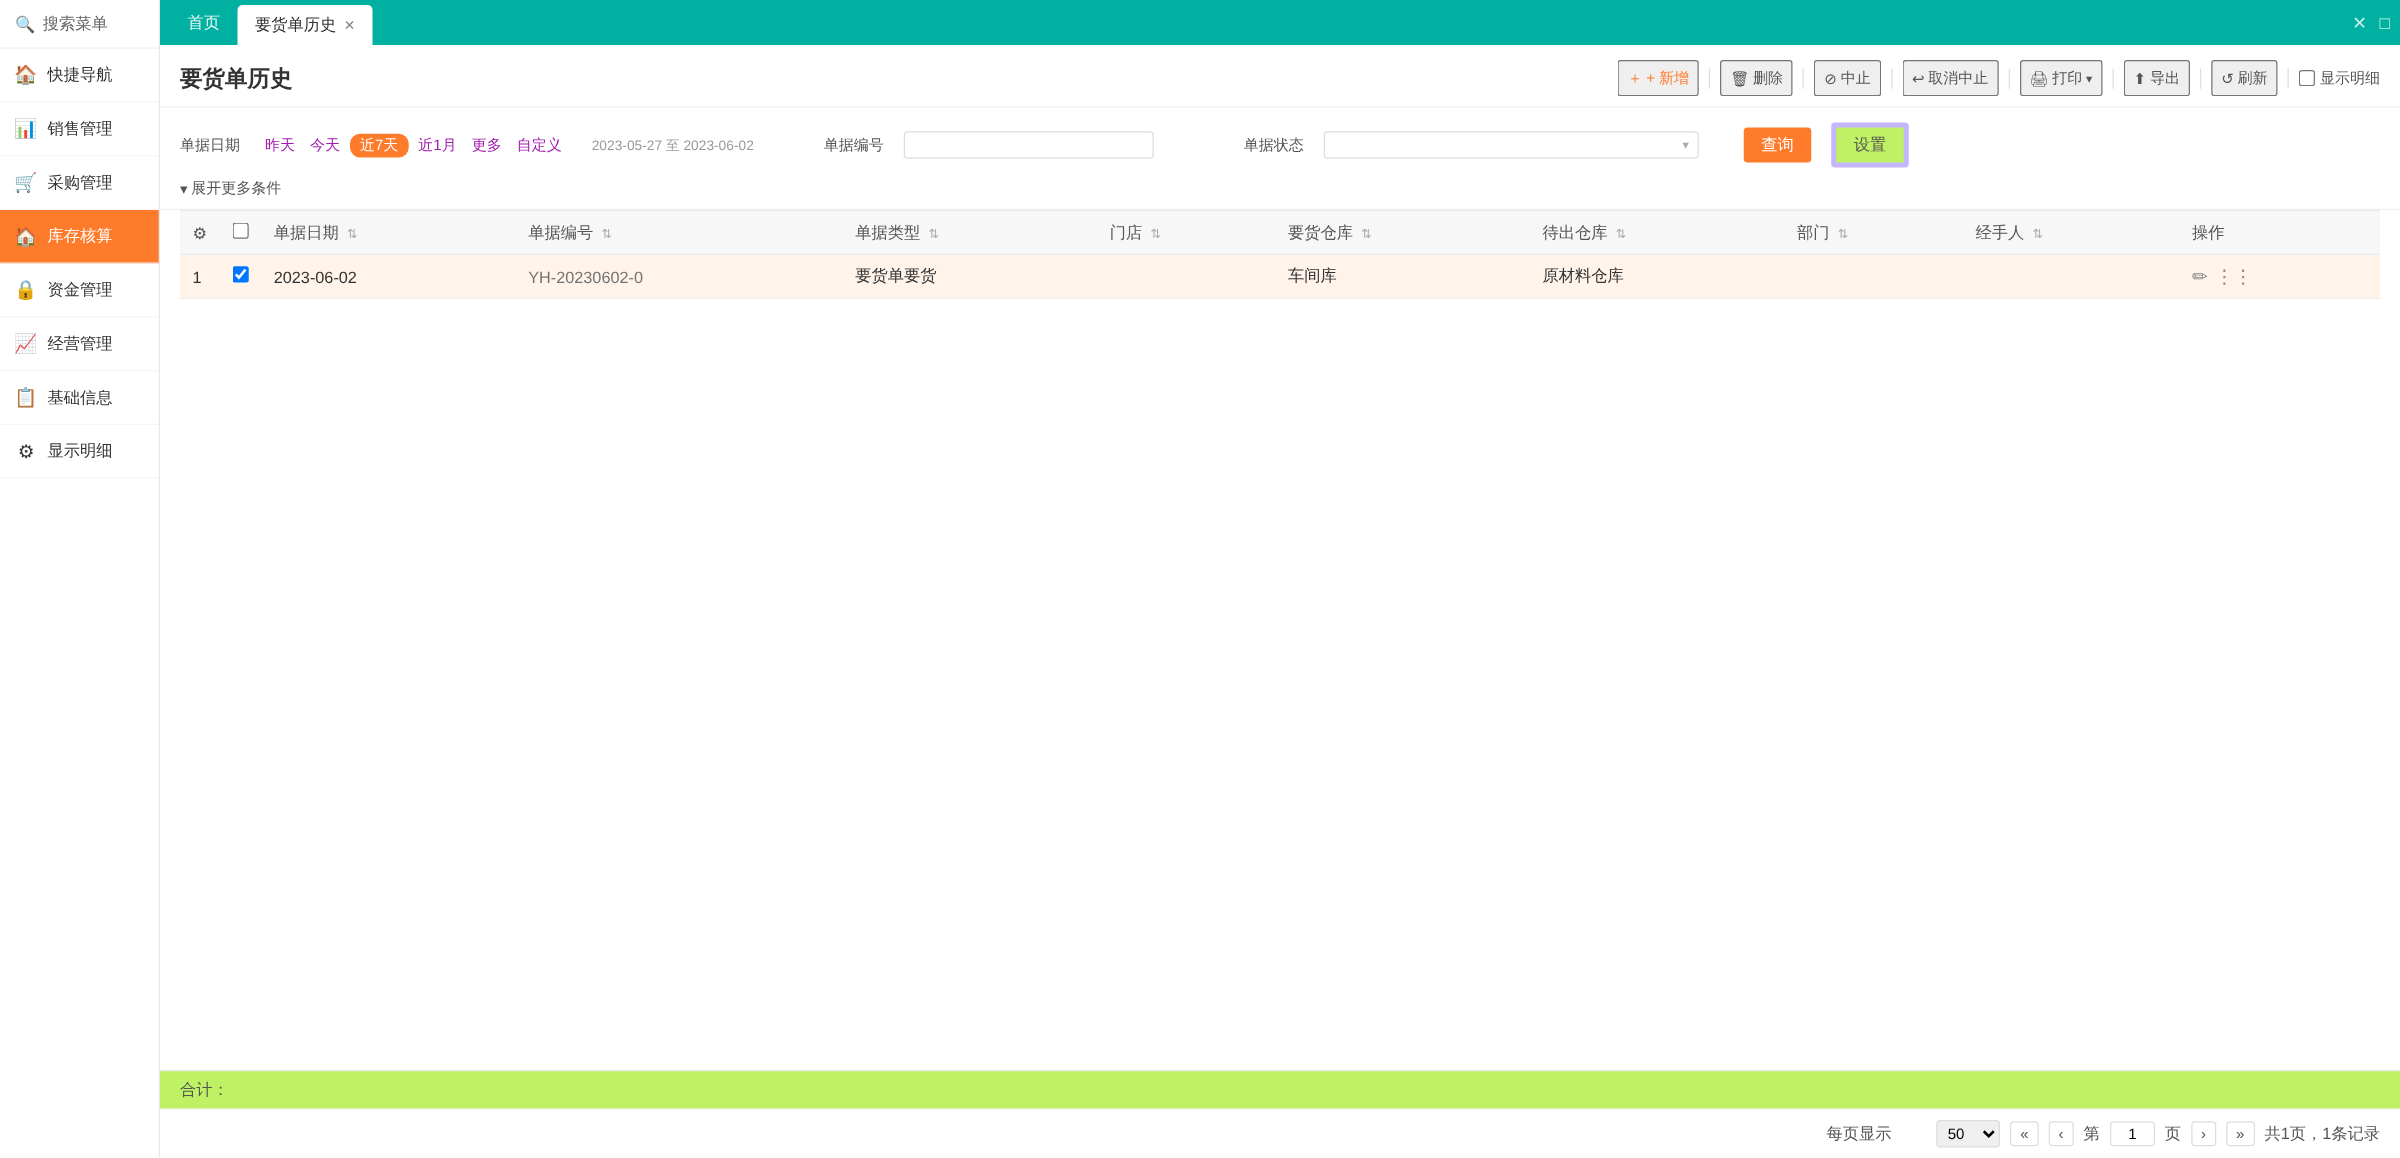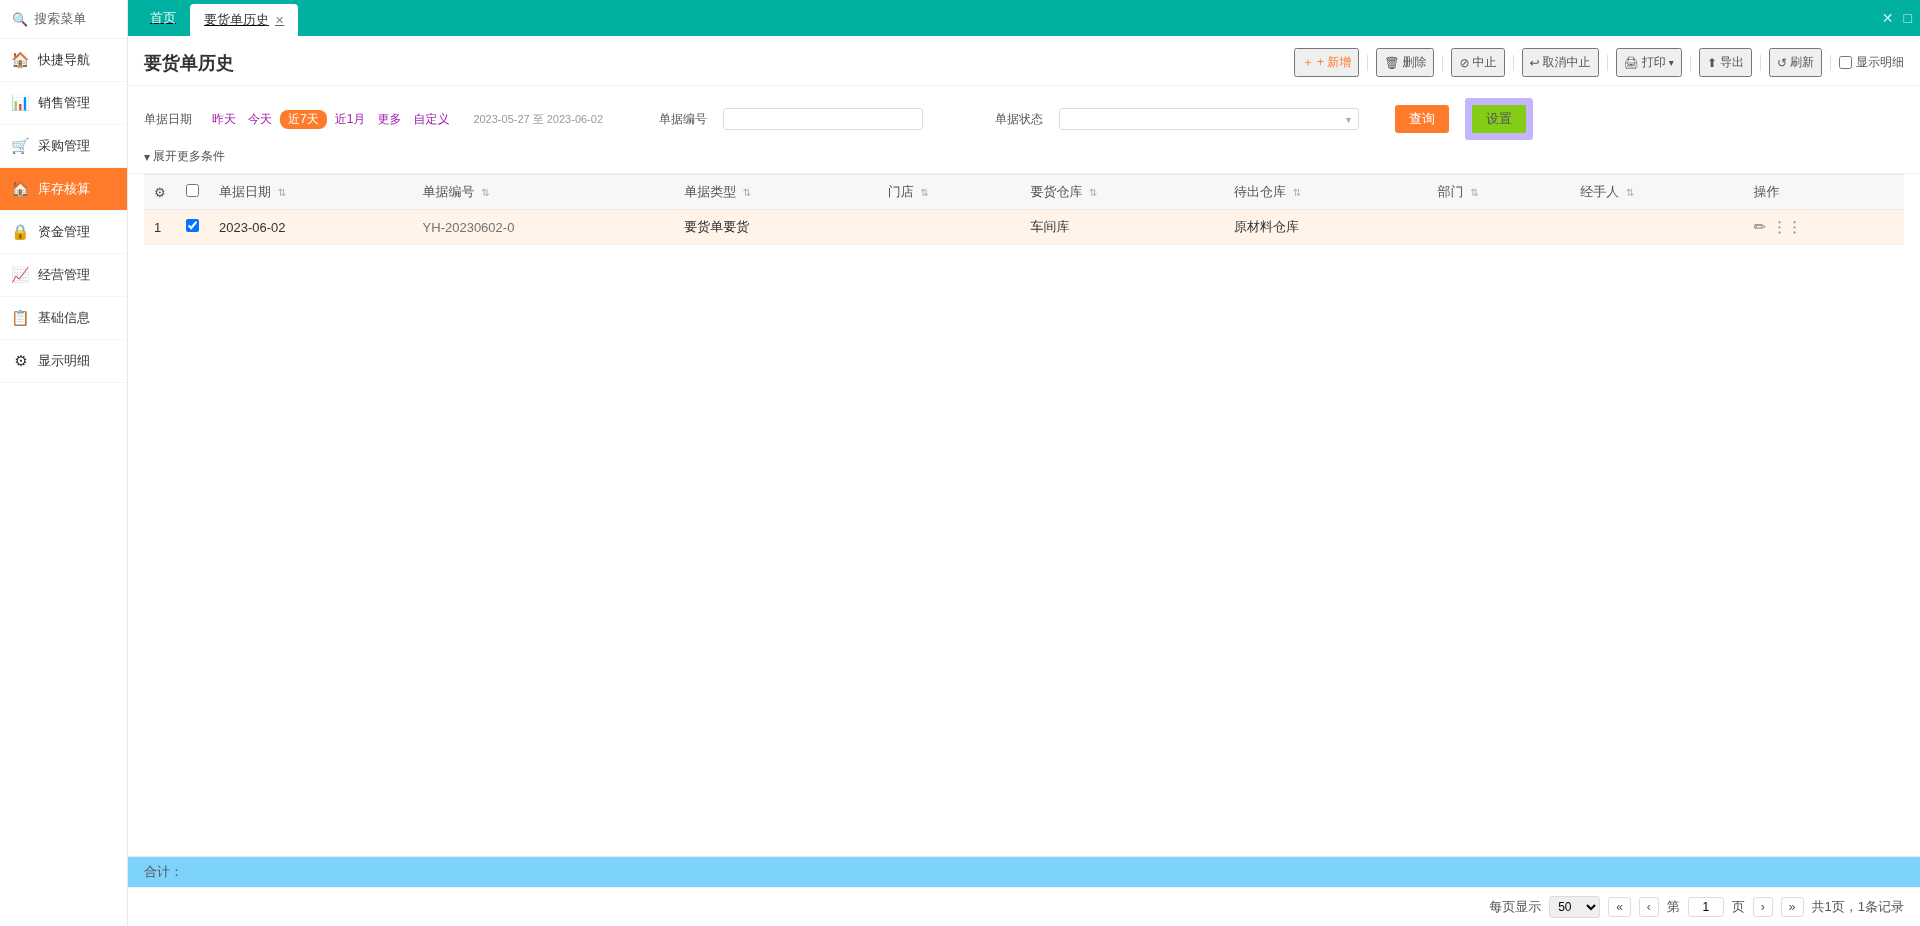--- a/index.html
+++ b/index.html
@@ -108,21 +108,21 @@
       font-size: 12px; color: #555; cursor: pointer;
       padding: 4px 6px;
       white-space: nowrap;
     }
     .btn-primary {
       background: #ff7b2c; color: #fff; border: none;
       padding: 5px 14px; border-radius: 3px; cursor: pointer;
       font-size: 13px;
     }
     .btn-secondary {
-      background: #84cc16; color: #555; border: 7px solid #c4b5fd;
+      background: #bef264; color: #555; border: 4px solid #c4b5fd;
       padding: 5px 14px; border-radius: 3px; cursor: pointer;
       font-size: 13px;
     }
     .toolbar-divider { width: 1px; height: 16px; background: #ddd; }
 
     
     .filter-area {
       padding: 12px 16px 8px 16px;
       border-bottom: 1px solid #f0f0f0;
       flex-shrink: 0;
@@ -180,37 +180,37 @@
       padding: 8px 10px;
       color: #333;
       white-space: nowrap;
     }
     tbody td.link { color: #737373; cursor: pointer; }
     .action-icons { display: flex; align-items: center; gap: 6px; }
     .action-icon { font-size: 15px; cursor: pointer; color: #888; }
 
     
     .table-footer {
-      background: #7dd3fc;
+      background: #bef264;
       border-top: 1px solid #e8e8e8;
       padding: 6px 16px;
       font-size: 13px; color: #555;
       flex-shrink: 0;
     }
     .pagination-bar {
       display: flex; align-items: center; justify-content: flex-end;
       padding: 8px 16px;
       border-top: 1px solid #f0f0f0;
       gap: 8px;
       font-size: 13px; color: #555;
       flex-shrink: 0;
       background: #fff;
     }
     .pagination-bar select {
-      border: 1px solid #ddd; border-radius: 3px; padding: 2px 4px; font-size: 12px;
+      border: 1px solid #ddd; border-radius: 3px; padding: 2px 4px; font-size: 12px; margin-left: 28px;
     }
     .page-btn {
       border: 1px solid #ddd; background: #fff; border-radius: 3px;
       padding: 2px 7px; cursor: pointer; font-size: 12px; color: #555;
     }
     .page-input {
       border: 1px solid #ddd; border-radius: 3px; padding: 2px 4px;
       width: 36px; text-align: center; font-size: 12px;
     }
 
@@ -260,21 +260,21 @@
       <div class="sidebar-item">
         <span class="sidebar-icon">⚙</span>
         <span>显示明细</span>
       </div>
     </div>
 </div>
 
 <div class="main">
 
   <div class="tab-bar">
-    <div id="tab-list" style="display:flex;align-items:flex-start;text-decoration:underline;">
+    <div id="tab-list" style="display:flex;align-items:flex-start;">
         <div class="tab home">
           <span>首页</span>
         </div>
         <div class="tab active">
           <span>要货单历史</span> 
           <span class="tab-close">✕</span>
         </div>
       </div>
     <div class="tab-bar-right">
       <span>✕</span>

